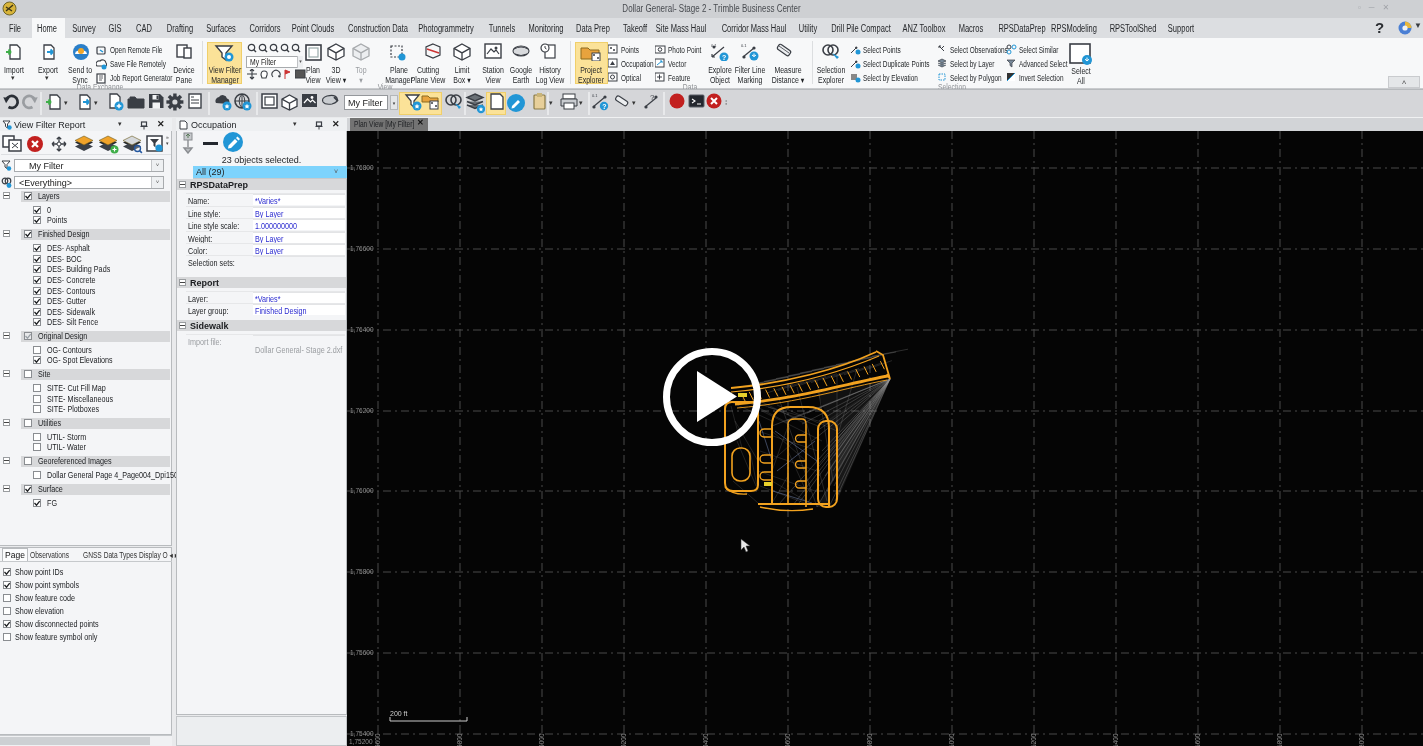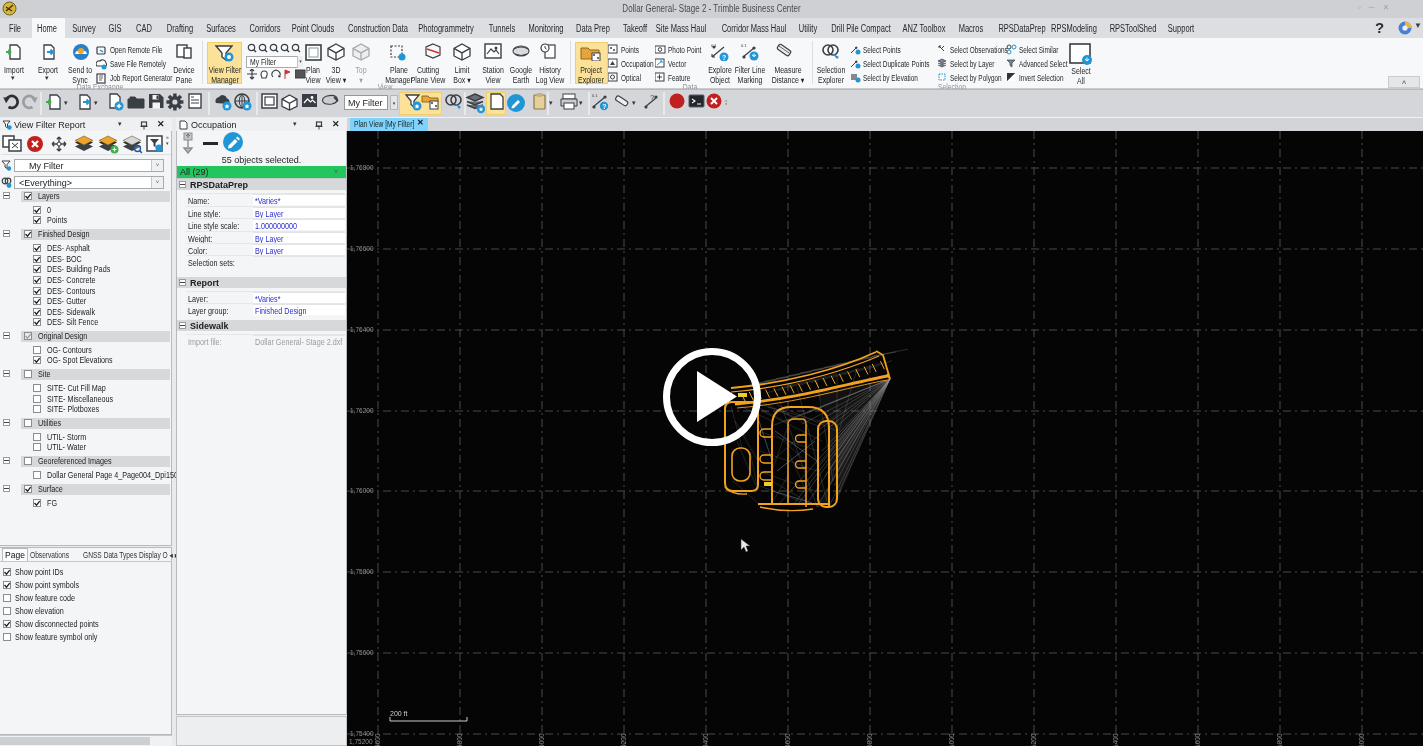--- a/index.html
+++ b/index.html
@@ -452,21 +452,21 @@
 <svg class="a" style="left:688px;top:93px" width="17" height="17" viewBox="0 0 17 17">
     <rect x="1" y="2" width="15" height="12" rx="1" fill="#23272e" stroke="#5a5e66"></rect>
     <path d="M4 6 l3 2 -3 2 M9 11 h4" stroke="#fff" stroke-width="1.1" fill="none"></path>
   </svg>
 <svg class="a" style="left:706px;top:93px" width="17" height="17" viewBox="0 0 17 17">
     <circle cx="8" cy="8" r="7.5" fill="#c2201f"></circle>
     <path d="M5 5 l6 6 M11 5 l-6 6" stroke="#fff" stroke-width="2"></path>
   </svg>
 <div style="position:absolute;left:725px;top:98px;font-size:8px;color:#555">⁞</div>
 <div style="position:absolute;left:347px;top:117px;width:1076px;height:14px;background:#d2d4d7;border-top:1px solid #f0f1f2"></div>
-<div style="position:absolute;left:350px;top:118px;width:78px;height:13px;font-size:8.5px;color:#1d1f22;line-height:13px;padding-left:4px;background:#7dd3fc"><span style="display:inline-block;transform-origin:0 50%;transform:scaleX(0.78);white-space:nowrap">Plan View [My Filter]</span></div>
+<div style="position:absolute;left:350px;top:118px;width:78px;height:13px;font-size:8.5px;color:#1d1f22;line-height:13px;padding-left:4px;background:#737373"><span style="display:inline-block;transform-origin:0 50%;transform:scaleX(0.78);white-space:nowrap">Plan View [My Filter]</span></div>
 <div style="position:absolute;left:417px;top:118px;font-size:8px;color:#111;font-weight:bold">✕</div>
 <div style="position:absolute;left:0px;top:118px;width:172px;height:428px;background:#f4f5f7;border:1px solid #b8bbbe;border-left:none"></div>
 <div style="position:absolute;left:0px;top:118px;width:172px;height:13px;background:#eef0f2"></div>
 <svg class="a" style="left:2px;top:120px" width="10" height="10" viewBox="0 0 10 10">
     <path d="M1 1 h7 l-2.5 3 v4 l-2 -1.5 v-2.5 z" fill="#fff" stroke="#3a3e45" stroke-width="1"></path>
     <circle cx="7.5" cy="7.5" r="2.2" fill="#2196d6"></circle>
   </svg>
 <div style="position:absolute;left:14px;top:120px;font-size:9px;color:#232528">View Filter Report</div>
 <div style="position:absolute;left:118px;top:120px;font-size:7px;color:#333">▾</div>
 <svg class="a" style="left:140px;top:121px" width="8" height="9" viewBox="0 0 8 9">
@@ -691,22 +691,22 @@
 <svg class="a" style="left:182px;top:132px" width="12" height="22" viewBox="0 0 12 22">
     <path d="M6 1 v14 M6 21 l-4 -5 h8 z M2 5 h8" stroke="#8a8d91" stroke-width="1.4" fill="#b9bcbf"></path>
     <rect x="2" y="1" width="8" height="7" fill="#c6c9cc" stroke="#8a8d91"></rect>
     <path d="M6 2 v4 m-2 -2 l2 -2 2 2" stroke="#5a7a5a" fill="none"></path>
   </svg>
 <div style="position:absolute;left:203px;top:142px;width:15px;height:2.5px;background:#23272e"></div>
 <svg class="a" style="left:222px;top:131px" width="22" height="22" viewBox="0 0 22 22">
     <circle cx="11" cy="11" r="10" fill="#2196d6"></circle>
     <path d="M6.5 14.5 l6.5 -6.5 2.5 2.5 -6.5 6.5 -3 .5 z M14 7 l1.5 -1.5 2.5 2.5 -1.5 1.5 z" fill="#fff"></path>
   </svg>
-<div style="position:absolute;left:176px;top:155px;width:171px;text-align:center;font-size:9px;color:#232528">55 objects selected.</div>
-<div style="position:absolute;left:177px;top:166px;width:169px;height:13px;background:#22c55e;border-bottom:1px solid #c6c9cc;font-size:9px;color:#222;padding-left:3px;line-height:12px">All (29)</div>
+<div style="position:absolute;left:176px;top:155px;width:171px;text-align:center;font-size:9px;color:#232528">23 objects selected.</div>
+<div style="position:absolute;left:193px;top:166px;width:169px;height:13px;background:#7dd3fc;border-bottom:1px solid #c6c9cc;font-size:9px;color:#222;padding-left:3px;line-height:12px">All (29)</div>
 <div style="position:absolute;left:334px;top:168px;font-size:7px;color:#555">˅</div>
 <div style="position:absolute;left:177px;top:179px;width:169px;height:11px;background:#d7d8da"></div>
 <div style="position:absolute;left:179px;top:181px;width:7px;height:7px;background:#fff;border:1px solid #9a9da0"></div>
 <div style="position:absolute;left:180px;top:184px;width:5px;height:1px;background:#444"></div>
 <div style="position:absolute;left:190px;top:180px;font-size:9px;font-weight:bold;color:#1b1d20">RPSDataPrep</div>
 <div style="position:absolute;left:186px;top:193px;width:159px;height:1px;background:#e6e7e9"></div>
 <div style="position:absolute;left:188px;top:196px;font-size:9px;color:#232528;white-space:nowrap;transform-origin:0 50%;transform:scaleX(0.8)">Name:</div>
 <div style="position:absolute;left:253px;top:194px;width:92px;height:11px;background:#fff;border-top:1px solid #e3e4e6;font-size:9px;color:#2b2bd0;padding:1px 0 0 2px;white-space:nowrap"><span style="display:inline-block;transform-origin:0 50%;transform:scaleX(0.8);white-space:nowrap">*Varies*</span></div>
 <div style="position:absolute;left:186px;top:206px;width:159px;height:1px;background:#e6e7e9"></div>
 <div style="position:absolute;left:188px;top:209px;font-size:9px;color:#232528;white-space:nowrap;transform-origin:0 50%;transform:scaleX(0.8)">Line style:</div>
@@ -732,21 +732,21 @@
 <div style="position:absolute;left:253px;top:292px;width:92px;height:11px;background:#fff;border-top:1px solid #e3e4e6;font-size:9px;color:#2b2bd0;padding:1px 0 0 2px;white-space:nowrap"><span style="display:inline-block;transform-origin:0 50%;transform:scaleX(0.8);white-space:nowrap">*Varies*</span></div>
 <div style="position:absolute;left:186px;top:303px;width:159px;height:1px;background:#e6e7e9"></div>
 <div style="position:absolute;left:188px;top:306px;font-size:9px;color:#232528;white-space:nowrap;transform-origin:0 50%;transform:scaleX(0.8)">Layer group:</div>
 <div style="position:absolute;left:253px;top:304px;width:92px;height:11px;background:#fff;border-top:1px solid #e3e4e6;font-size:9px;color:#2b2bd0;padding:1px 0 0 2px;white-space:nowrap"><span style="display:inline-block;transform-origin:0 50%;transform:scaleX(0.8);white-space:nowrap">Finished Design</span></div>
 <div style="position:absolute;left:177px;top:320px;width:169px;height:11px;background:#d7d8da"></div>
 <div style="position:absolute;left:179px;top:322px;width:7px;height:7px;background:#fff;border:1px solid #9a9da0"></div>
 <div style="position:absolute;left:180px;top:325px;width:5px;height:1px;background:#444"></div>
 <div style="position:absolute;left:190px;top:321px;font-size:9px;font-weight:bold;color:#1b1d20">Sidewalk</div>
 <div style="position:absolute;left:186px;top:334px;width:159px;height:1px;background:#e6e7e9"></div>
 <div style="position:absolute;left:188px;top:337px;font-size:9px;color:#9a9da1;white-space:nowrap;transform-origin:0 50%;transform:scaleX(0.8)">Import file:</div>
-<div style="position:absolute;left:253px;top:335px;width:92px;height:11px;background:transparent;border-top:1px solid #e3e4e6;font-size:9px;color:#9a9da1;padding:1px 0 0 2px;white-space:nowrap"><span style="display:inline-block;transform-origin:0 50%;transform:scaleX(0.8);white-space:nowrap">Dollar General- Stage 2.dxf</span></div>
+<div style="position:absolute;left:253px;top:335px;width:92px;height:11px;background:transparent;border-top:1px solid #e3e4e6;font-size:9px;color:#9a9da1;padding:9px 0 0 2px;white-space:nowrap"><span style="display:inline-block;transform-origin:0 50%;transform:scaleX(0.8);white-space:nowrap">Dollar General- Stage 2.dxf</span></div>
 <div style="position:absolute;left:176px;top:716px;width:171px;height:30px;background:#eceef0;border:1px solid #c2c5c8"></div>
 <div style="position:absolute;left:347px;top:131px;width:1076px;height:615px;background:#050505;overflow:hidden"></div>
 <svg class="a" style="left:347px;top:131px" width="1076" height="615" viewBox="0 0 1076 615">
     <line x1="0" y1="37" x2="1076" y2="37" stroke="#4a4a4a" stroke-width="1" stroke-dasharray="8 4 2 4"></line>
     <line x1="0" y1="118" x2="1076" y2="118" stroke="#4a4a4a" stroke-width="1" stroke-dasharray="8 4 2 4"></line>
     <line x1="0" y1="199" x2="1076" y2="199" stroke="#4a4a4a" stroke-width="1" stroke-dasharray="8 4 2 4"></line>
     <line x1="0" y1="280" x2="1076" y2="280" stroke="#4a4a4a" stroke-width="1" stroke-dasharray="8 4 2 4"></line>
     <line x1="0" y1="360" x2="1076" y2="360" stroke="#4a4a4a" stroke-width="1" stroke-dasharray="8 4 2 4"></line>
     <line x1="0" y1="441" x2="1076" y2="441" stroke="#4a4a4a" stroke-width="1" stroke-dasharray="8 4 2 4"></line>
     <line x1="0" y1="522" x2="1076" y2="522" stroke="#4a4a4a" stroke-width="1" stroke-dasharray="8 4 2 4"></line>

